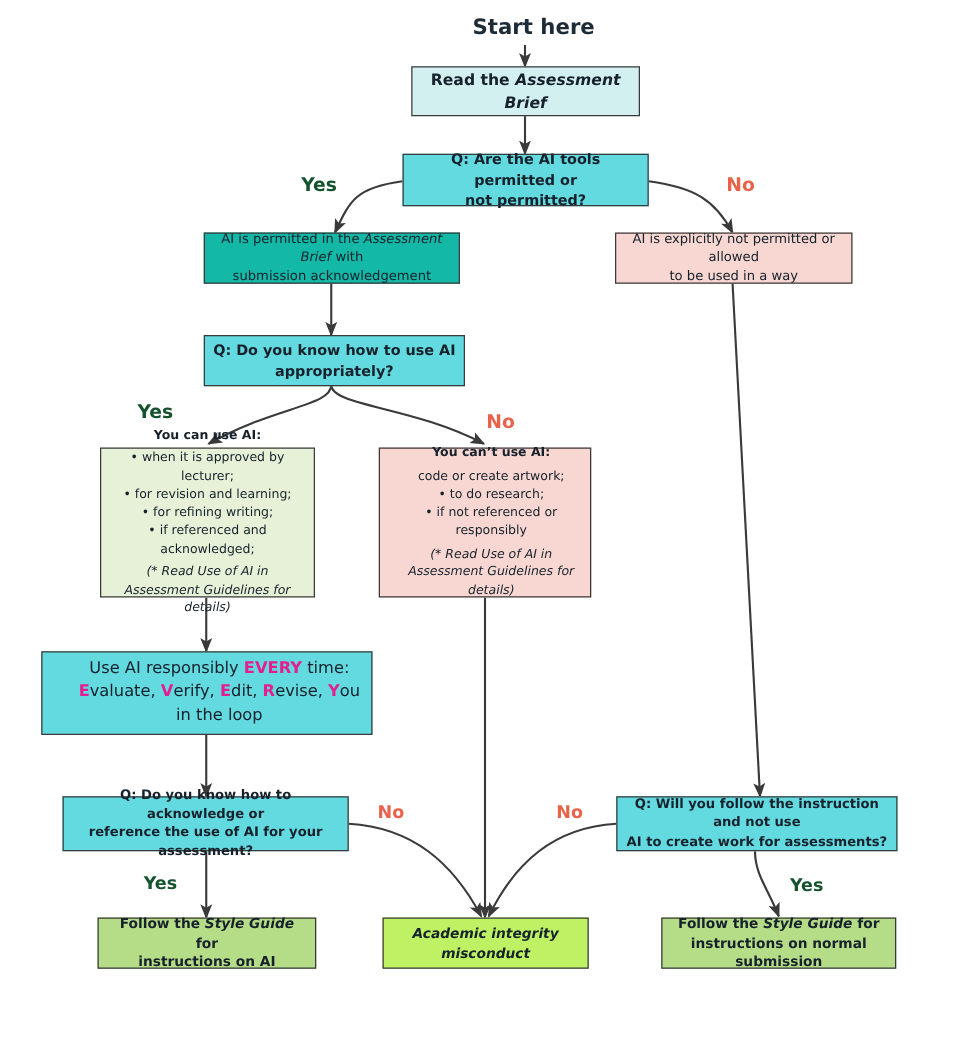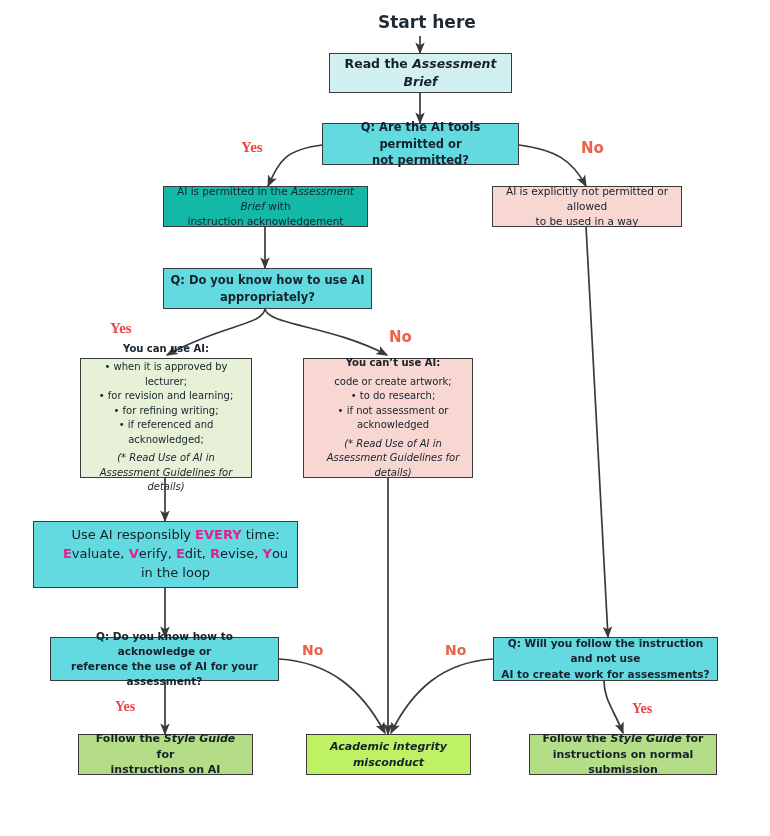--- a/index.html
+++ b/index.html
@@ -47,21 +47,21 @@
   .n-pinklight  { background: #f8d7d2; padding-left: 10px; }
   .n-red        { background: #bef264; font-weight: bold; font-style: italic; }
   .n-cyanband   { background: #63d9e0; padding-left: 20px; }
   .n-greenout   { background: #b5dd87; font-weight: bold; }
 
   .label {
     position: absolute;
     font-weight: bold;
     white-space: nowrap;
   }
-  .label-yes { color: #ef4444; font-family: Liberation Serif, serif; }
+  .label-yes { color: #14532d; }
   .label-no  { color: #e8634a; }
 
   .start-here {
     position: absolute;
     font-weight: bold;
     color: #1d2b36;
     white-space: nowrap;
   }
   em { font-style: italic; }
   .bullets {
@@ -134,21 +134,21 @@
       <div>not permitted?</div>
     </div>
   </div>
 
   <div class="label label-yes" style="left:241px; top:139px; font-size:15px;">Yes</div>
   <div class="label label-no" style="left:581px; top:139px; font-size:15px;">No</div>
 
   <div class="node n-green" style="left:163px; top:186px; width:205px; height:41px; font-size:10.5px;">
     <div class="inner">
       <div><span>AI is permitted in the </span><em>Assessment Brief</em><span> with</span></div>
-      <div>instruction acknowledgement</div>
+      <div>submission acknowledgement</div>
     </div>
   </div>
 
   <div class="node n-pink" style="left:492px; top:186px; width:190px; height:41px; font-size:10.5px;">
     <div class="inner">
       <div>AI is explicitly not permitted or allowed</div>
       <div>to be used in a way</div>
     </div>
   </div>
 
@@ -176,21 +176,21 @@
       </div>
     </div>
   </div>
 
   <div class="node n-pinklight" style="left:303px; top:358px; width:170px; height:120px; font-size:10px;">
     <div class="inner">
       <span class="hdr">You can’t use AI:</span>
       <ul class="bullets">
         <li>code or create artwork;</li>
         <li>• to do research;</li>
-        <li>• if not assessment or acknowledged</li>
+        <li>• if not referenced or responsibly</li>
       </ul>
       <div class="note">
         <span>(* Read </span><em>Use of AI in Assessment Guidelines</em><span> for details)</span>
       </div>
     </div>
   </div>
 
   <div class="node n-cyanband" style="left:33px; top:521px; width:265px; height:67px; font-size:13px;">
     <div class="inner">
       <div>

